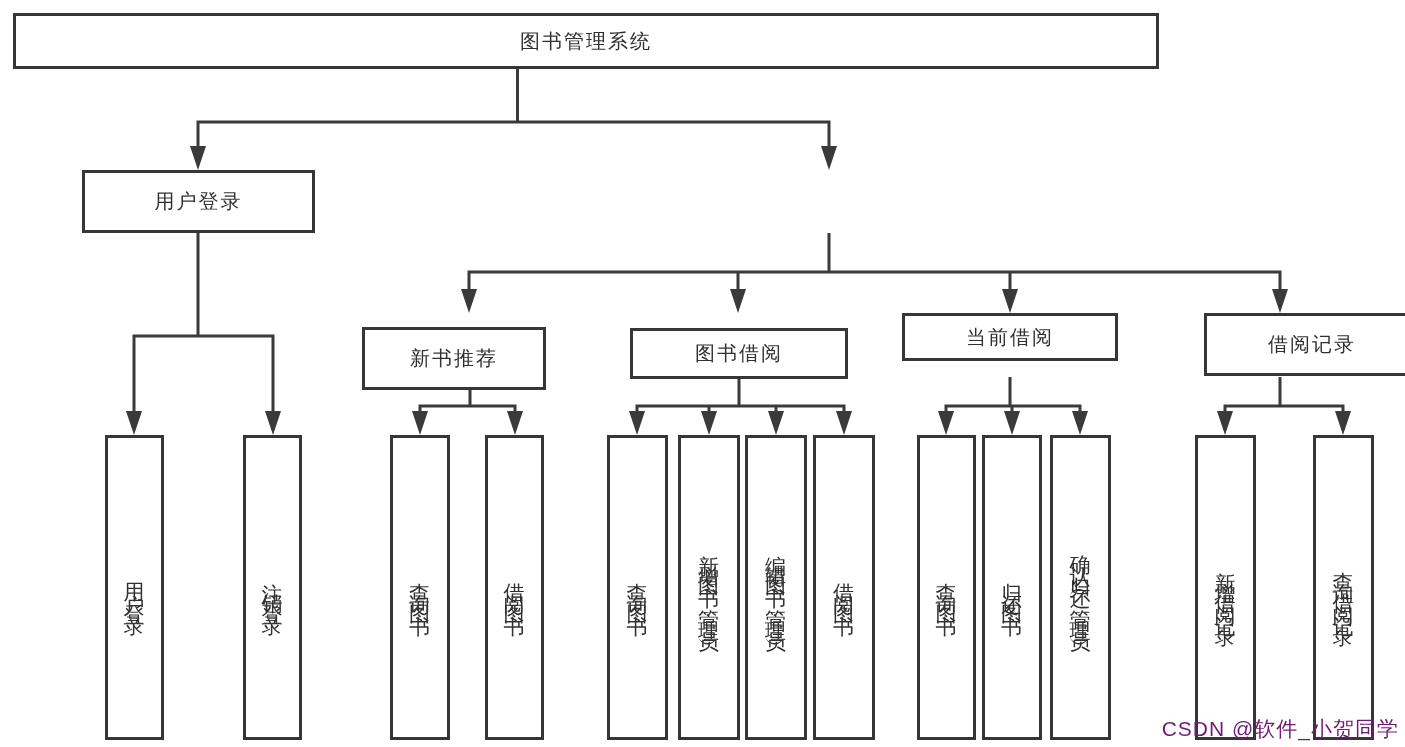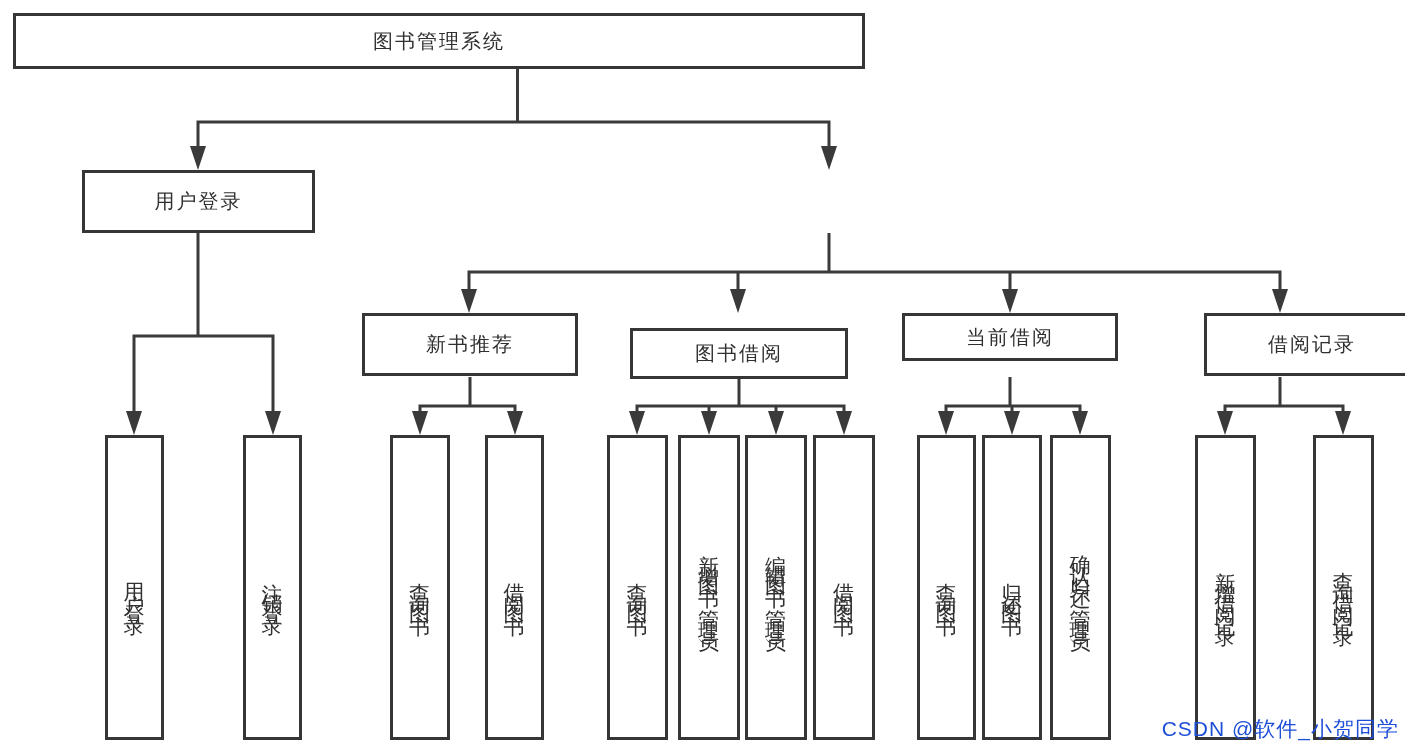--- a/index.html
+++ b/index.html
@@ -33,45 +33,45 @@
     top:435px;height:305px;
     writing-mode:vertical-rl;
     text-orientation:mixed;
     display:flex;
     align-items:center;
     justify-content:center;
     font-size:21px;
     letter-spacing:11px;
     line-height:1;
   }
-  #root-node{left:13px;top:13px;width:852px;height:56px;}
+  #root-node{left:13px;top:13px;width:1146px;height:56px;}
   #l1-user{left:82px;top:170px;width:233px;height:63px;}
   #l1-book{left:713px;top:170px;width:234px;height:63px;}
-  #l2-new{left:362px;top:313px;width:216px;height:63px;}
+  #l2-new{left:362px;top:327px;width:184px;height:63px;}
   #l2-borrow{left:630px;top:328px;width:218px;height:51px;}
   #l2-current{left:902px;top:313px;width:216px;height:48px;}
   #l2-records{left:1204px;top:313px;width:216px;height:63px;}
   #leaf-0{left:105px;width:59px;}
   #leaf-1{left:243px;width:59px;}
   #leaf-2{left:390px;width:60px;}
   #leaf-3{left:485px;width:59px;}
   #leaf-4{left:607px;width:61px;}
   #leaf-5{left:678px;width:62px;}
   #leaf-6{left:745px;width:62px;}
   #leaf-7{left:813px;width:62px;}
   #leaf-8{left:917px;width:59px;}
   #leaf-9{left:982px;width:60px;}
   #leaf-10{left:1050px;width:61px;}
   #leaf-11{left:1195px;width:61px;}
   #leaf-12{left:1313px;width:61px;}
   #watermark{
     position:absolute;
     right:6px;top:715px;
     font-size:21px;
-    color:#1d4ed8;
+    color:#701a75;
     letter-spacing:1px;
   }
 </style>
 </head>
 <body>
 
 <div id="stage">
 
   <svg id="wires" viewBox="0 0 1405 747" xmlns="http://www.w3.org/2000/svg">
     <g stroke="#3a3a3a" stroke-width="3" fill="none">

